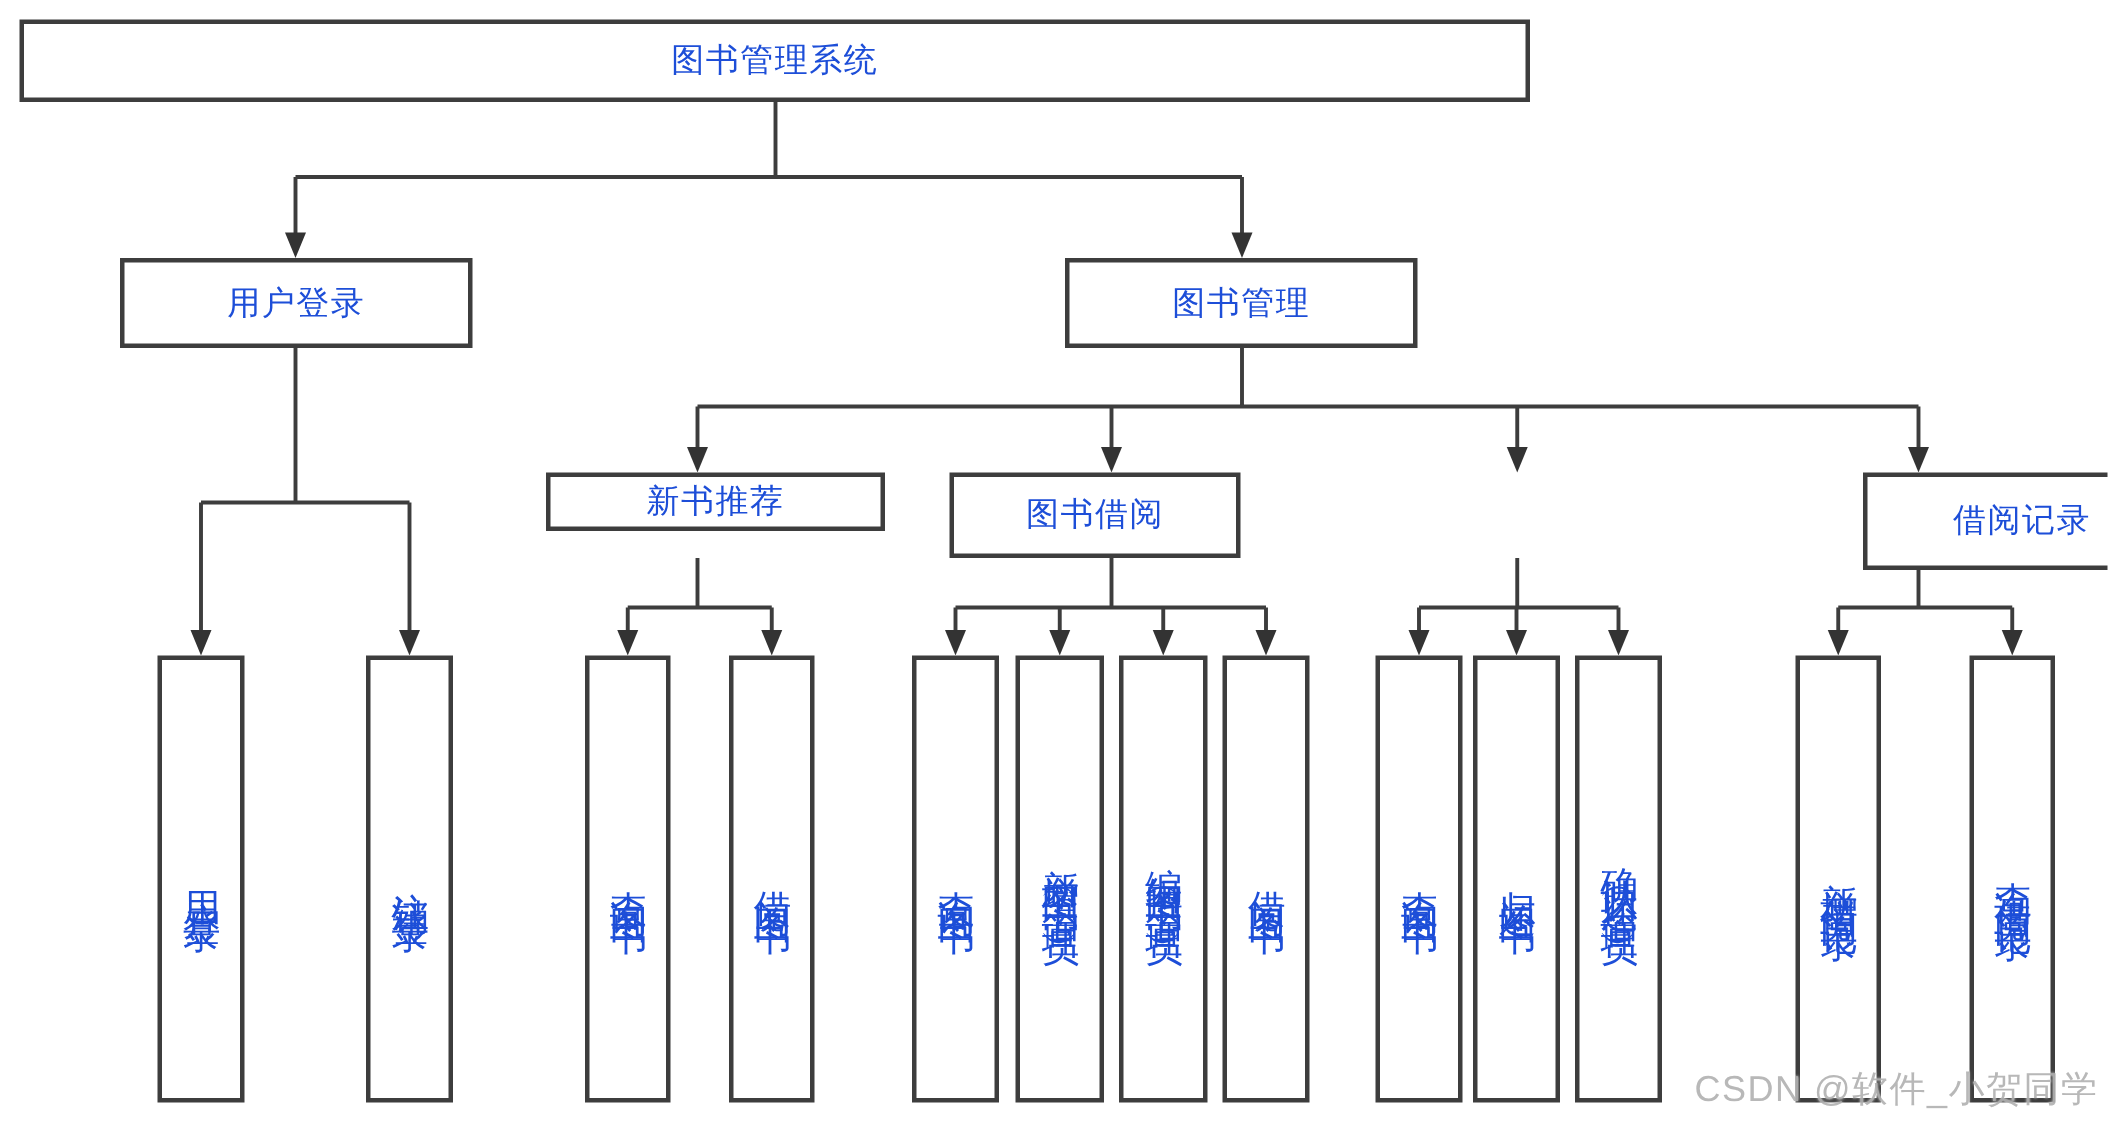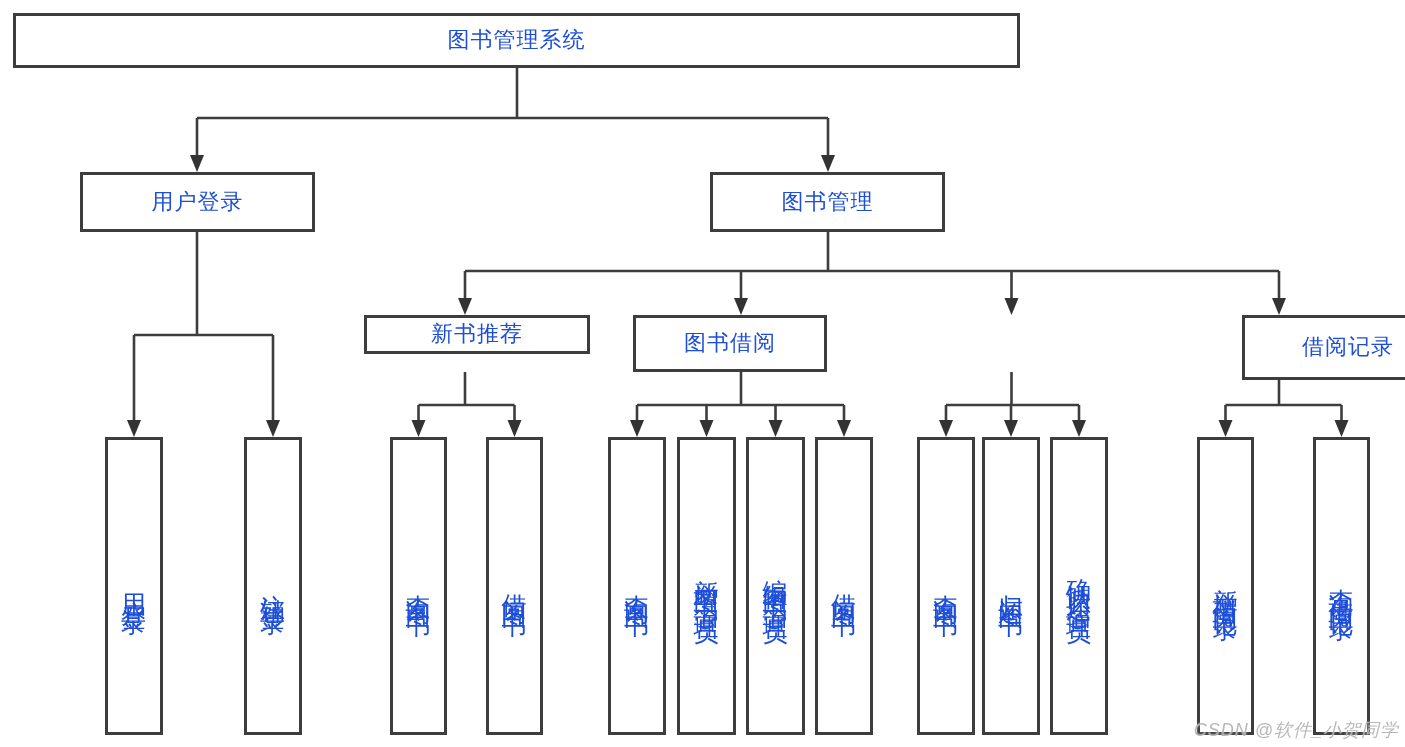--- a/index.html
+++ b/index.html
@@ -31,28 +31,27 @@
     writing-mode: vertical-rl;
     text-orientation: mixed;
     font-size: 25px;
     letter-spacing: 6px;
     padding: 4px 0;
   }
   .watermark {
     position: absolute;
     right: 6px;
     bottom: 5px;
-    font-size: 18px;
+    font-size: 24px;
     color: #b2b2b2;
     opacity: 0.92;
     z-index: 3;
     letter-spacing: 1px;
     text-shadow: 0 0 2px #ffffff;
     white-space: nowrap;
-    font-style: italic;
   }
 </style>
 </head>
 <body>
 
 <div class="canvas">
 
   <svg class="connectors" width="1405" height="747" viewBox="0 0 1405 747">
     <g stroke="#3d3d3d" stroke-width="2.6" fill="none">
 

